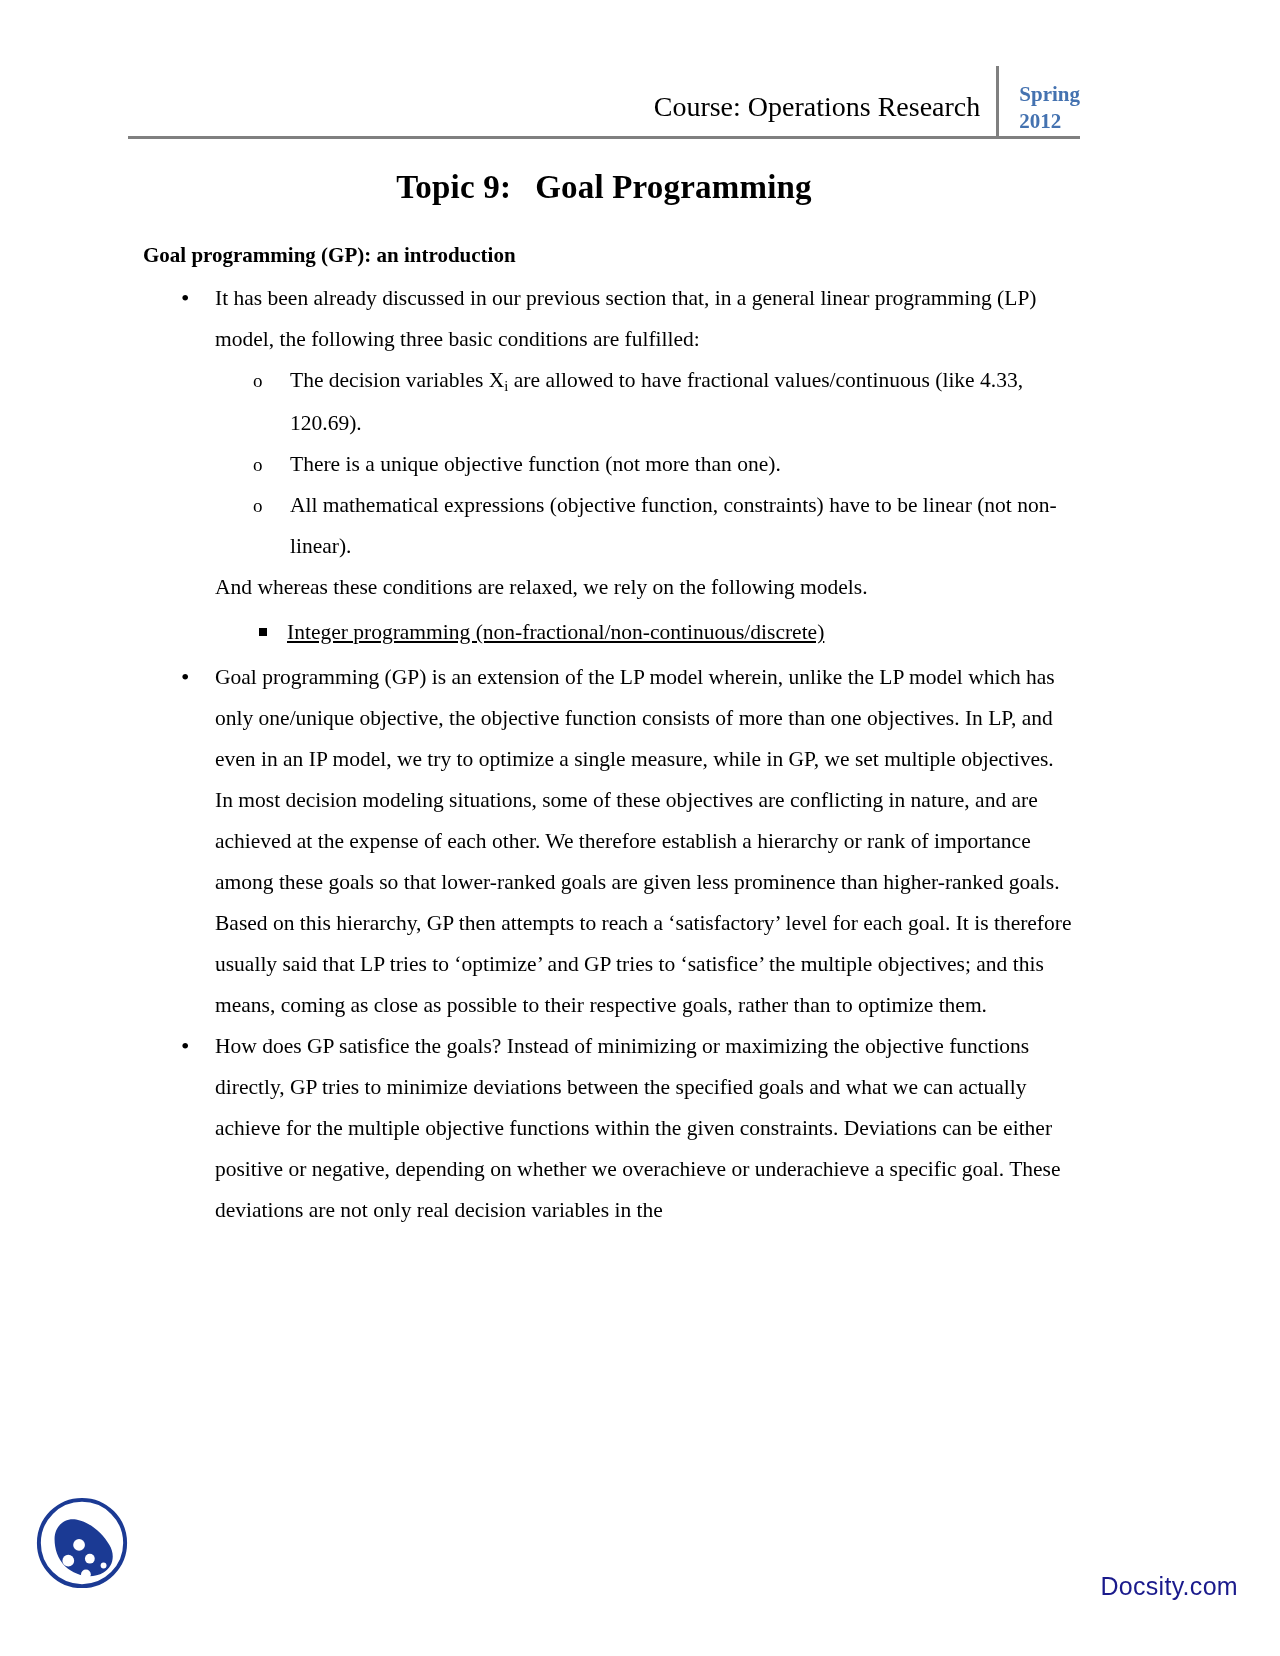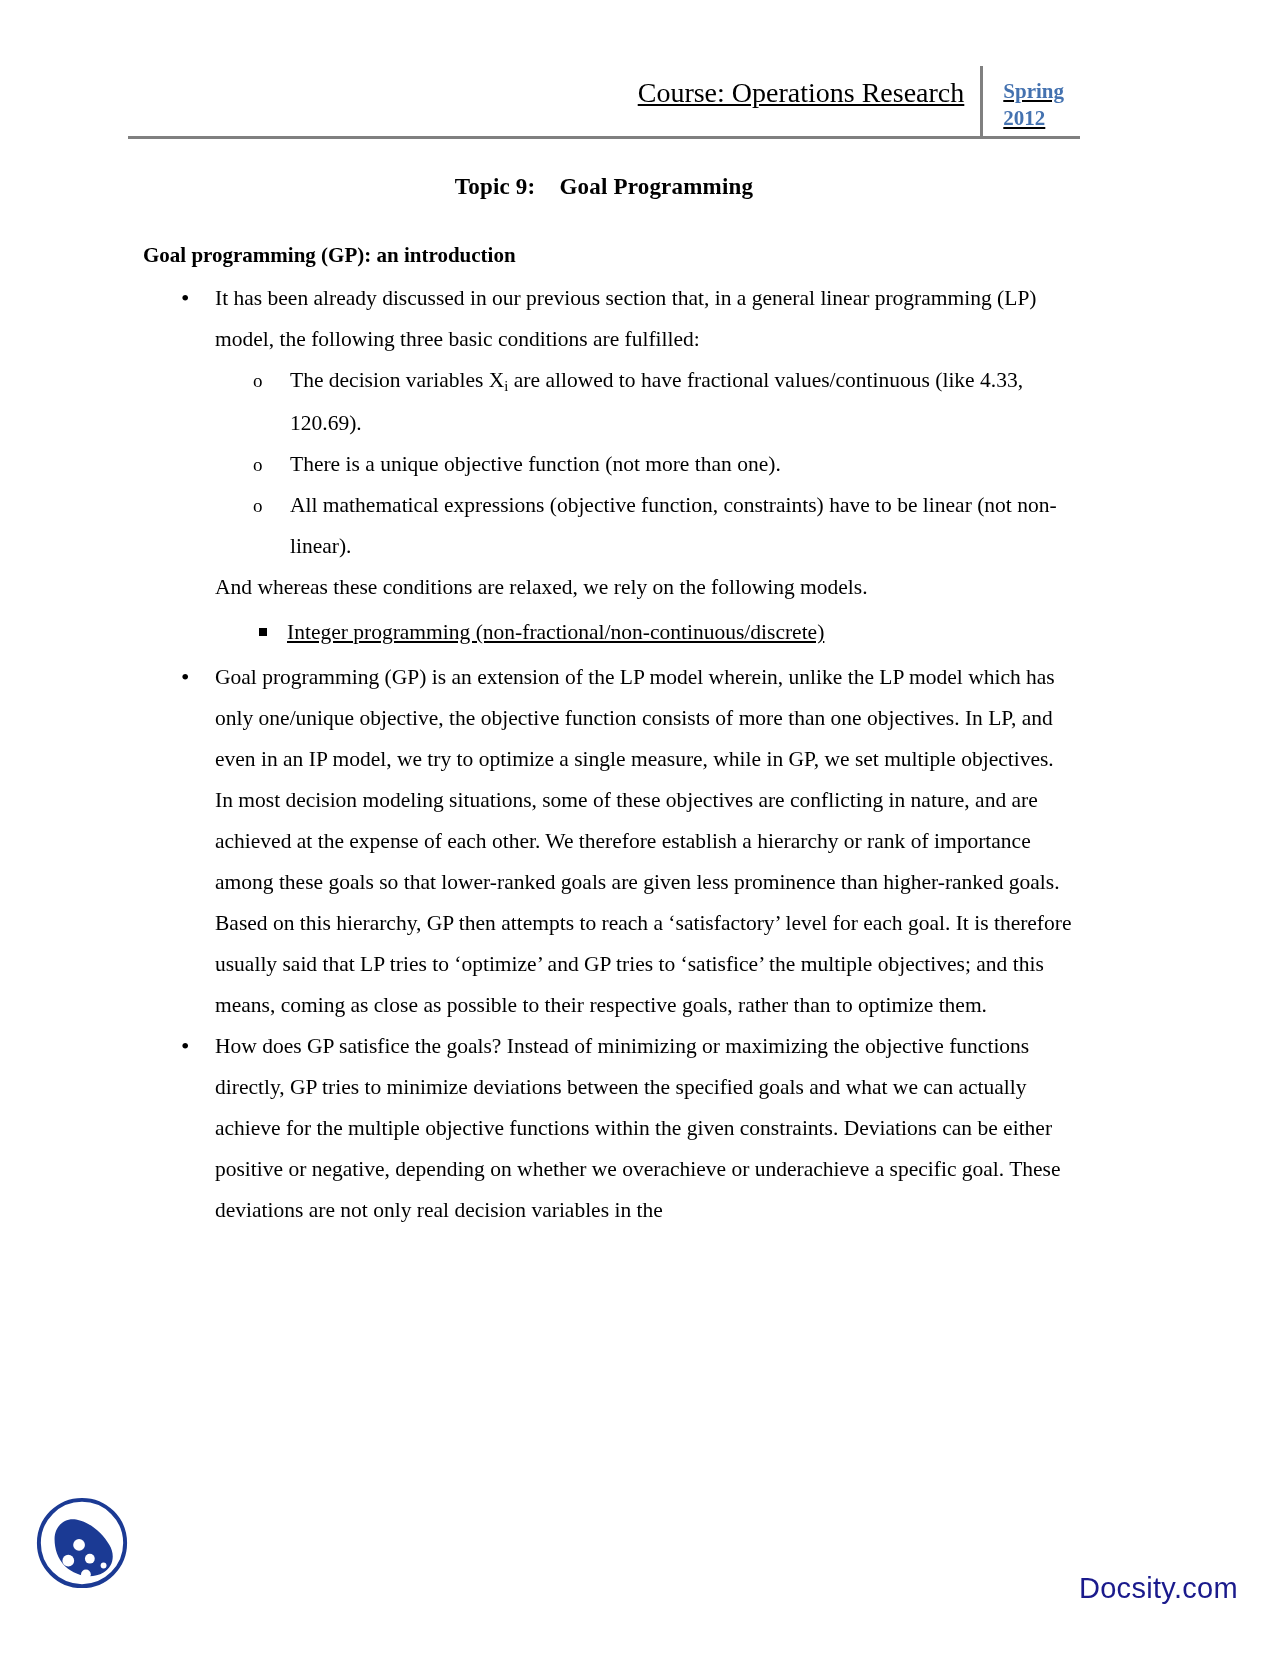--- a/index.html
+++ b/index.html
@@ -20,28 +20,27 @@
   .page {
     position: relative;
     width: 1280px;
     height: 1656px;
     box-sizing: border-box;
   }
 
   
   .header {
     position: absolute;
-    left: 112px;
+    left: 128px;
     top: 60px;
     width: 952px;
     height: 78px;
     display: flex;
-    align-items: flex-start;
+    align-items: center;
     justify-content: flex-end;
-    text-decoration: underline;
   }
   .header-course {
     font-family: "Liberation Serif", "DejaVu Serif", serif;
     font-size: 28px;
     line-height: 34px;
     color: #000;
     padding-right: 16px;
     white-space: nowrap;
     text-align: right;
     padding-top: 16px;
@@ -72,21 +71,21 @@
   }
 
   
   .doc-title {
     position: absolute;
     left: 128px;
     top: 168px;
     width: 952px;
     text-align: center;
     font-weight: bold;
-    font-size: 23px;
+    font-size: 33px;
     line-height: 38px;
     letter-spacing: 0.2px;
   }
   .doc-title .title-gap {
     display: inline-block;
     width: 24px;
   }
 
   
   .content {
@@ -186,21 +185,21 @@
     left: 33px;
     top: 1494px;
     width: 98px;
     height: 98px;
   }
   .footer-brand {
     position: absolute;
     right: 42px;
     top: 1572px;
     font-family: "Liberation Sans", "DejaVu Sans", sans-serif;
-    font-size: 29px;
+    font-size: 25px;
     font-weight: normal;
     color: #1a1a8c;
     letter-spacing: 0.3px;
   }
 </style>
 </head>
 <body>
 
 <div class="page">
 

